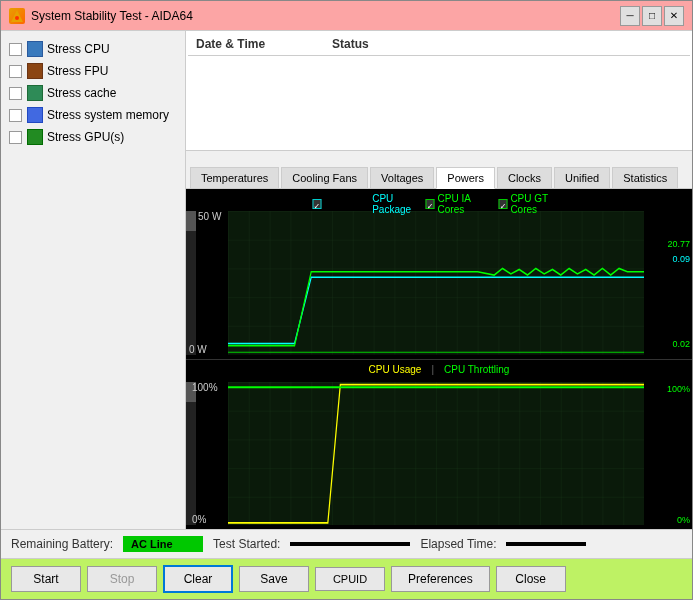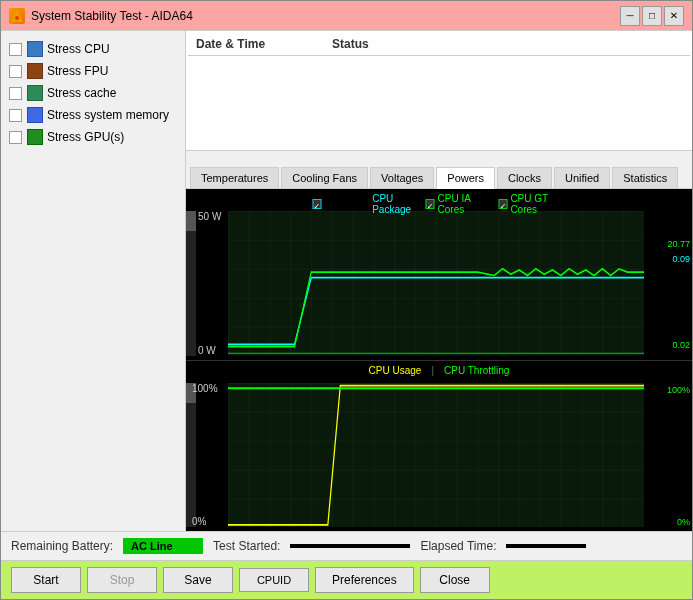--- a/index.html
+++ b/index.html
@@ -322,21 +322,21 @@
               <div class="legend-checkbox checked" style="border-color:#00cc00;"></div>
               <span style="color:#00ff00;">CPU IA Cores</span>
             </div>
             <div class="legend-item">
               <div class="legend-checkbox checked" style="border-color:#00cc00;"></div>
               <span style="color:#00ff00;">CPU GT Cores</span>
             </div>
           </div>
 
           <div style="position:absolute; left:12px; top:22px; font-size:10px; color:#ccc;">50 W</div>
-          <div style="position:absolute; left:12px; bottom:4px; font-size:10px; color:#ccc;">0 W</div>
+          <div style="position:absolute; left:3px; bottom:4px; font-size:10px; color:#ccc;">0 W</div>
 
           <div style="position:absolute; right:2px; top:50px; font-size:9px; color:#00ff00;">20.77</div>
           <div style="position:absolute; right:2px; top:65px; font-size:9px; color:#00ffff;">0.09</div>
           <div style="position:absolute; right:2px; bottom:10px; font-size:9px; color:#00ff00;">0.02</div>
 
           <svg style="position:absolute; top:22px; left:42px; right:48px; bottom:4px; width:calc(100% - 90px); height:calc(100% - 26px);" preserveAspectRatio="none" viewBox="0 0 500 130">
 
             <defs>
               <pattern id="grid1" width="25" height="26" patternUnits="userSpaceOnUse">
                 <path d="M 25 0 L 0 0 0 26" fill="none" stroke="#1a3a1a" stroke-width="0.5"></path>
@@ -397,18 +397,19 @@
     <span class="status-value ac-line">AC Line</span>
     <span class="status-label">Test Started:</span>
     <span class="status-value" style="min-width:120px;"></span>
     <span class="status-label">Elapsed Time:</span>
     <span class="status-value" style="min-width:80px;"></span>
   </div>
 
   <div class="bottom-buttons">
     <button class="btn start">Start</button>
     <button class="btn stop">Stop</button>
+    <button class="btn active-outline">Clear</button>
     <button class="btn">Save</button>
     <button class="btn cpu-id">CPUID</button>
     <button class="btn">Preferences</button>
     <button class="btn">Close</button>
   </div>
 </div>
 
 </body></html>

